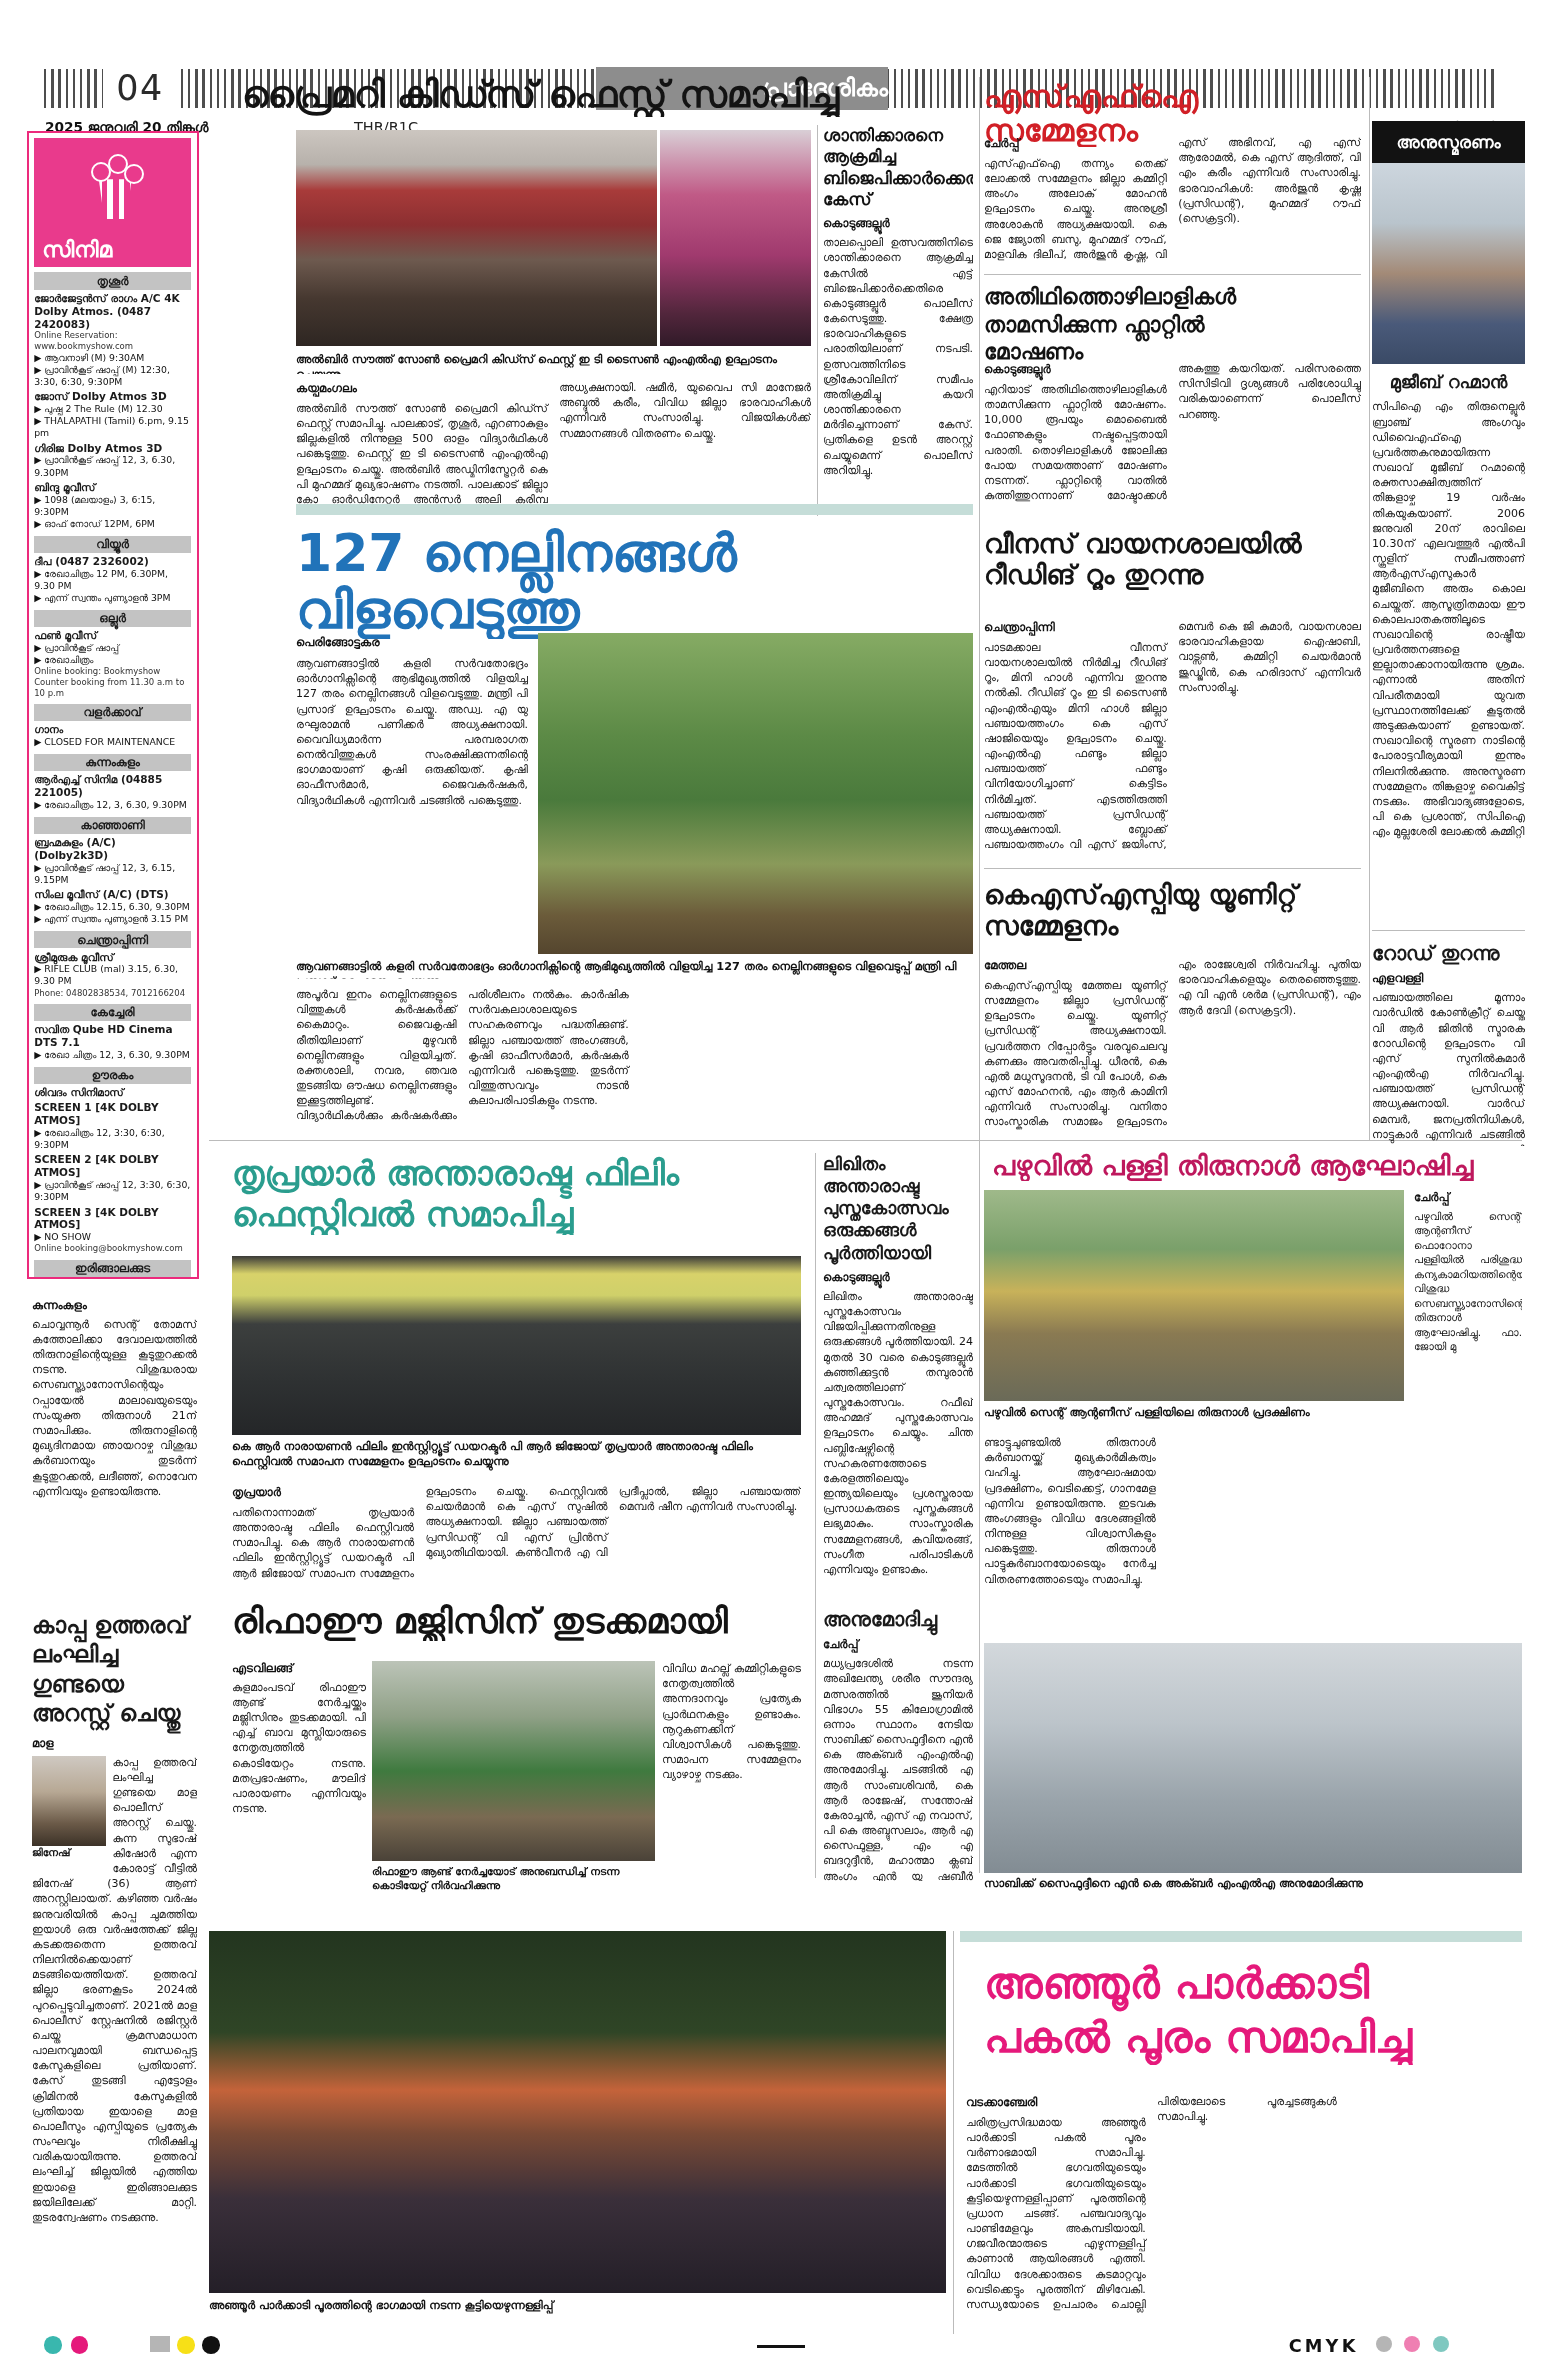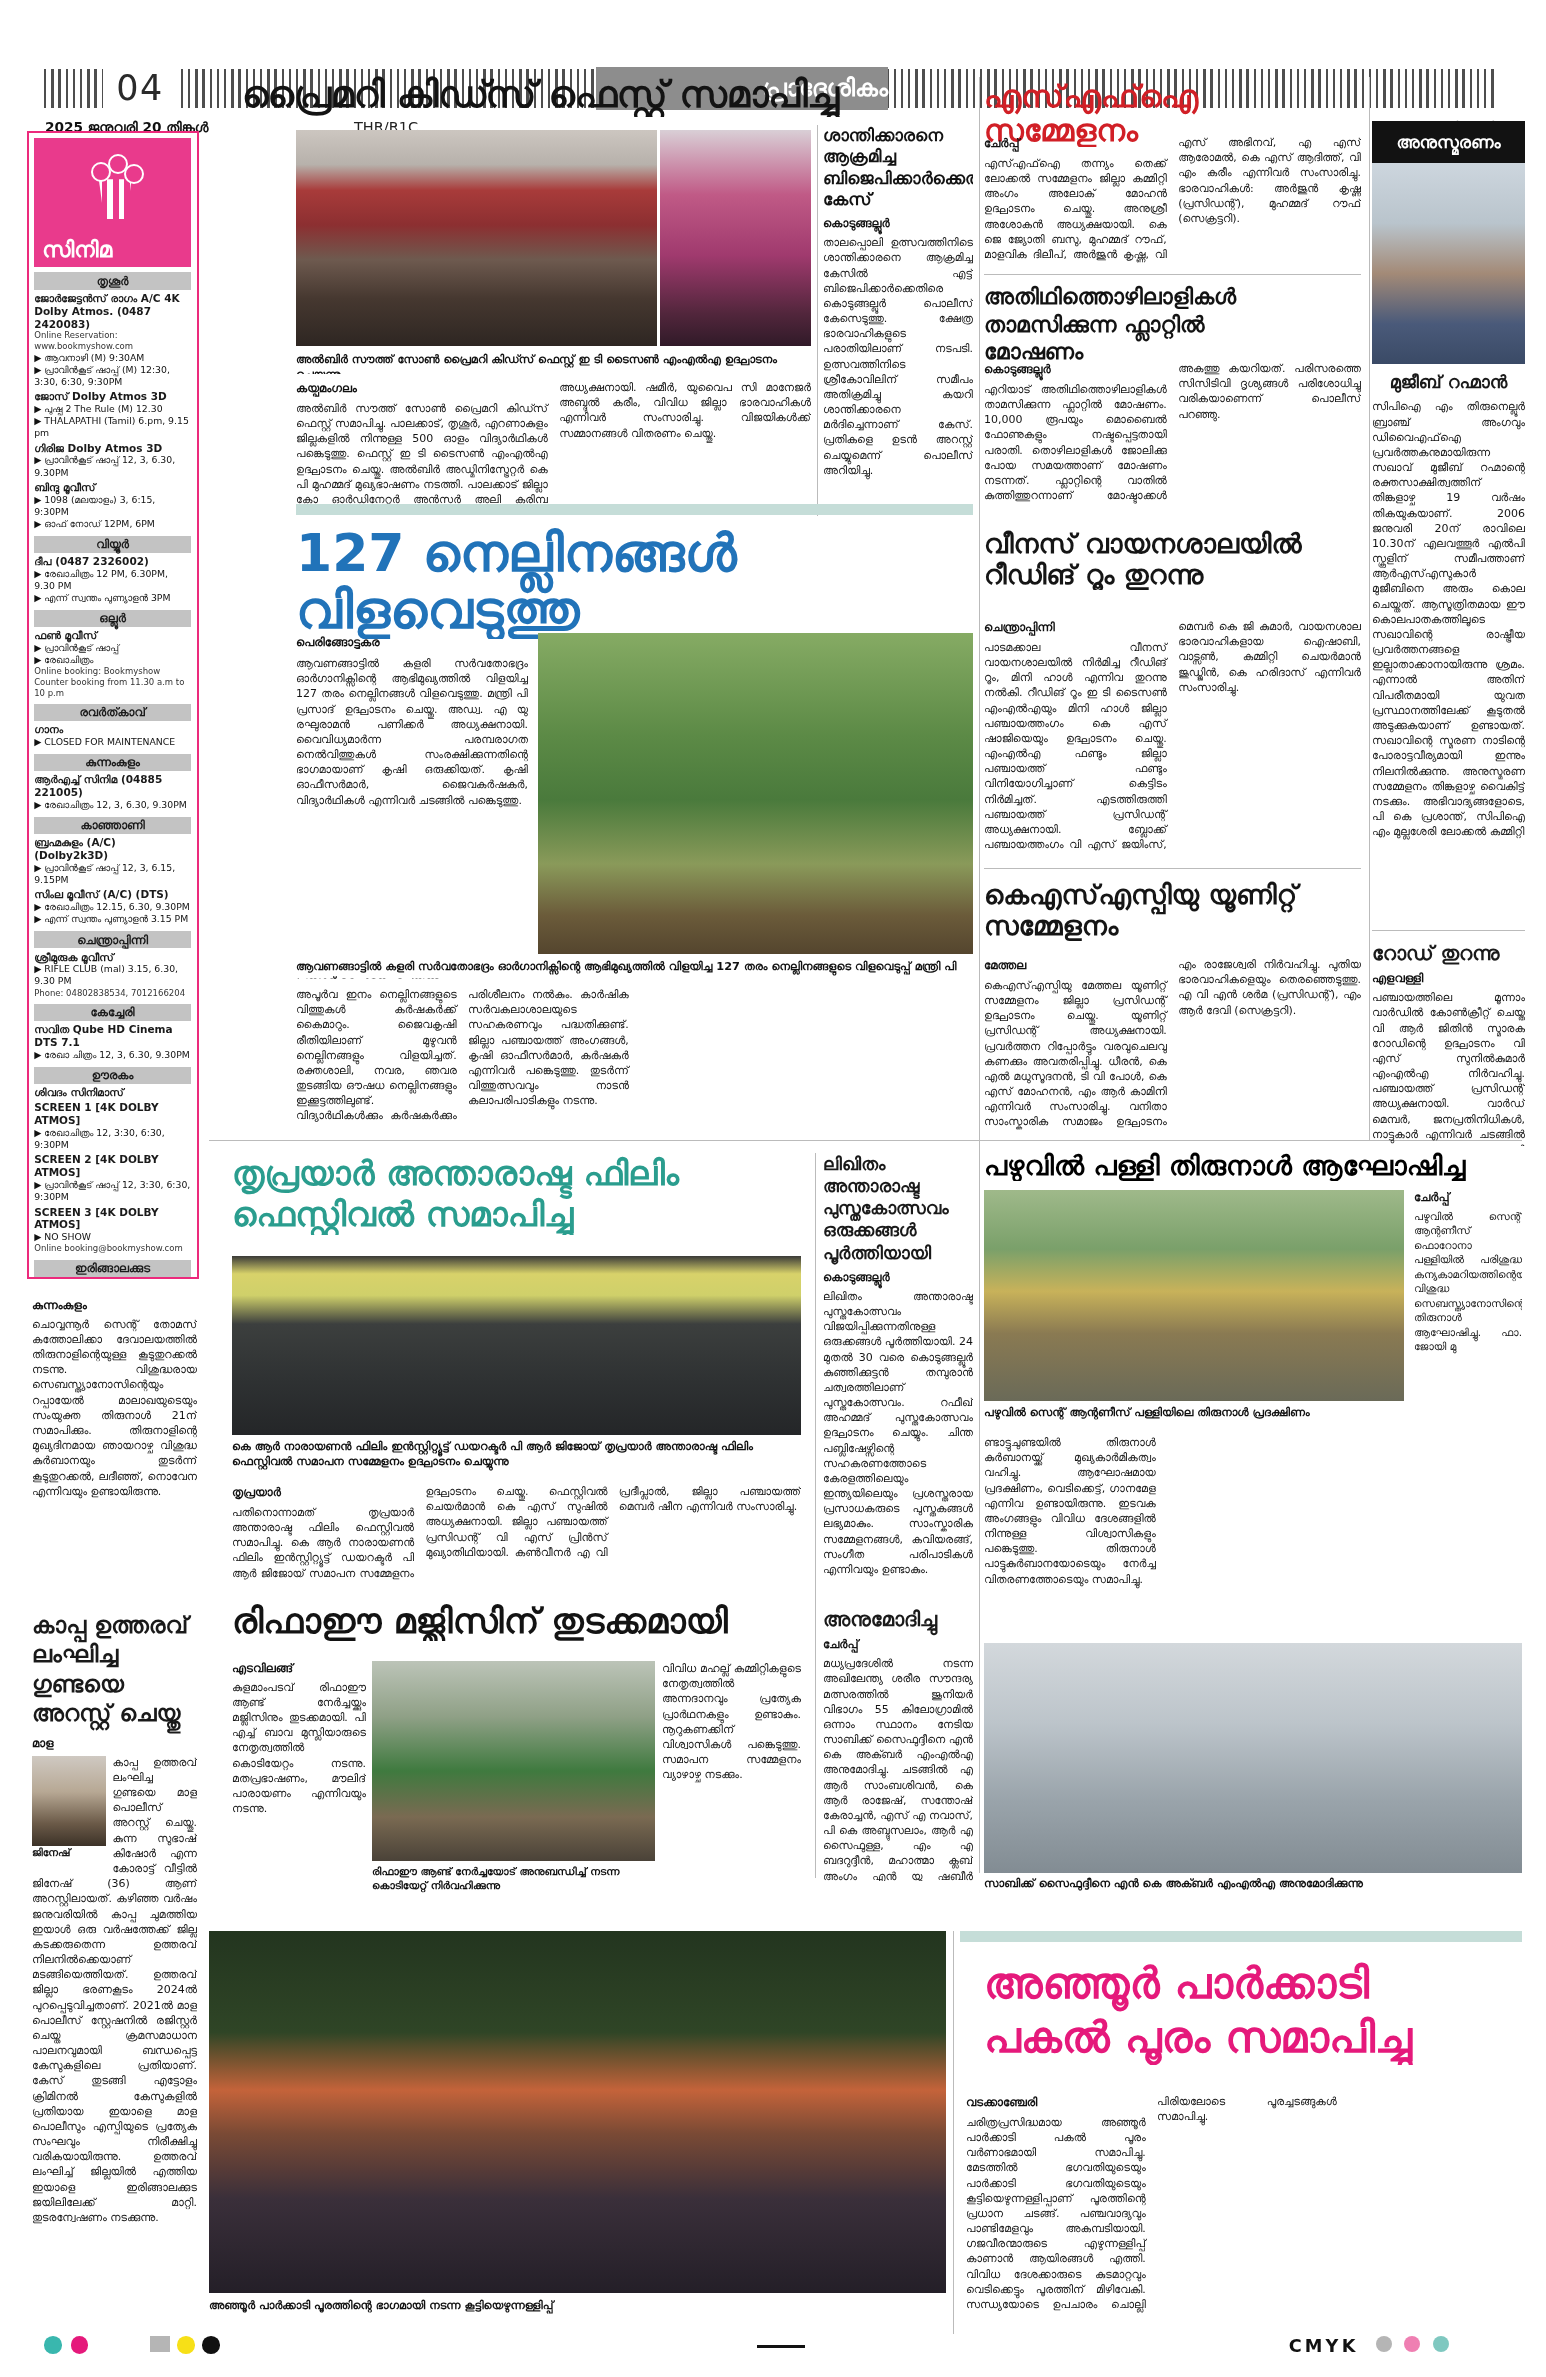--- a/index.html
+++ b/index.html
@@ -43,21 +43,21 @@
   .photo{position:absolute;overflow:hidden;}
   .vrule{position:absolute;width:0.8px;background:#bbb;}
   .hrule{position:absolute;height:0.8px;background:#bbb;}
   .tealbar{position:absolute;height:11.3px;background:#c5ddd8;}
 
   
   .h-black-xl{font-weight:700;font-size:37px;line-height:1.15;color:#131313;letter-spacing:-0.4px;}
   .h-blue-xxl{font-weight:700;font-size:52px;line-height:1.1;color:#2173b9;}
   .h-red{font-weight:700;font-size:31px;line-height:1.1;color:#d11f26;}
   .h-teal{font-weight:700;font-size:34px;line-height:1.2;color:#2a9d8e;}
-  .h-magenta{font-weight:700;font-size:27px;line-height:1.15;color:#000000;}
+  .h-magenta{font-weight:700;font-size:27px;line-height:1.15;color:#be185d;margin-left:8px;}
   .h-pink-xl{font-weight:700;font-size:43px;line-height:1.25;color:#e5197b;}
   .h-col{font-weight:700;font-size:17px;line-height:1.25;color:#131313;margin-bottom:6.4px;}
   .h-col-lg{font-weight:700;font-size:22px;line-height:1.25;color:#131313;margin-bottom:6.4px;}
   .h-black-lg{font-weight:700;font-size:35px;line-height:1.15;color:#131313;}
 
   .cols2{column-count:2;column-gap:11.3px;}
   .cols3{column-count:3;column-gap:11.3px;}
   .cols4{column-count:4;column-gap:11.3px;}
 
   
@@ -108,21 +108,21 @@
         <div class="cin-region">വിയ്യൂർ</div>
         <div class="cin-theater">ദീപ (0487 2326002)</div>
         <div class="cin-show">▶ രേഖാചിത്രം 12 PM, 6.30PM, 9.30 PM</div>
         <div class="cin-show">▶ എന്ന് സ്വന്തം പുണ്യാളൻ 3PM</div>
         <div class="cin-region">ഒല്ലൂർ</div>
         <div class="cin-theater">ഫൺ മൂവീസ്</div>
         <div class="cin-show">▶ പ്രാവിൻകൂട് ഷാപ്പ്</div>
         <div class="cin-show">▶ രേഖാചിത്രം</div>
         <div class="cin-note">Online booking: Bookmyshow</div>
         <div class="cin-note">Counter booking from 11.30 a.m to 10 p.m</div>
-        <div class="cin-region">രവർത്കാവ്</div>
+        <div class="cin-region">വളർക്കാവ്</div>
         <div class="cin-theater">ഗാനം</div>
         <div class="cin-show">▶ CLOSED FOR MAINTENANCE</div>
         <div class="cin-region">കുന്നംകുളം</div>
         <div class="cin-theater">ആർഎച്ച് സിനിമ (04885 221005)</div>
         <div class="cin-show">▶ രേഖാചിത്രം 12, 3, 6.30, 9.30PM</div>
         <div class="cin-region">കാഞ്ഞാണി</div>
         <div class="cin-theater">ബ്രഹ്മകുളം (A/C) (Dolby2k3D)</div>
         <div class="cin-show">▶ പ്രാവിൻകൂട് ഷാപ്പ് 12, 3, 6.15, 9.15PM</div>
         <div class="cin-theater">സിംല മൂവീസ് (A/C) (DTS)</div>
         <div class="cin-show">▶ രേഖാചിത്രം 12.15, 6.30, 9.30PM</div>

